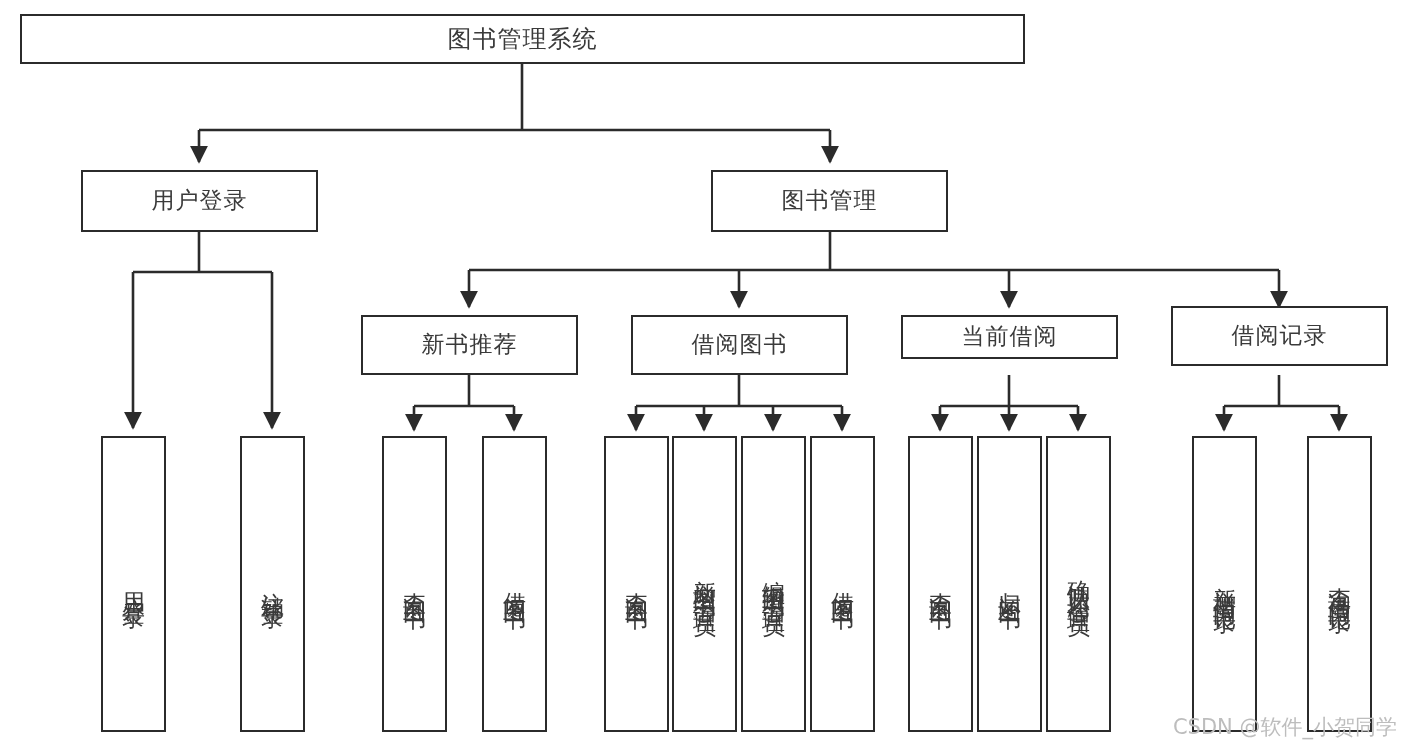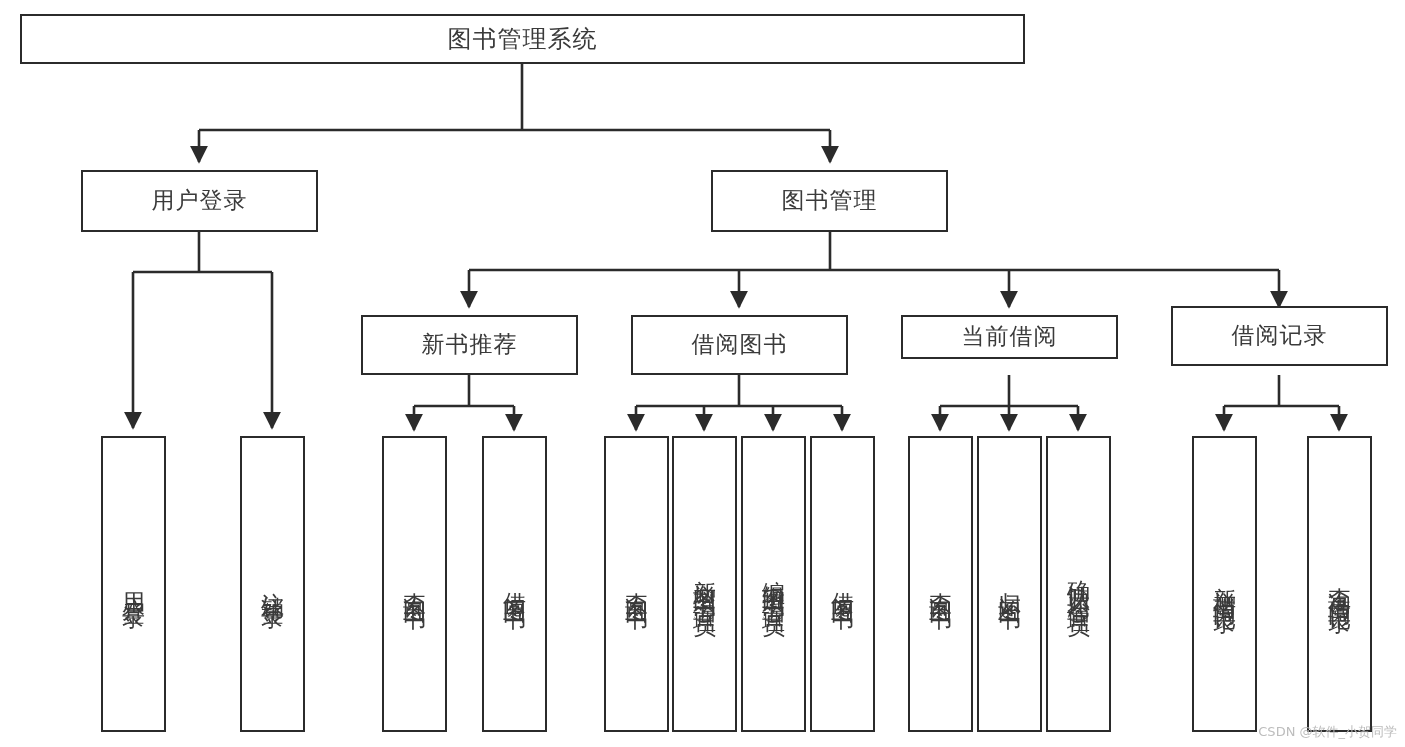--- a/index.html
+++ b/index.html
@@ -57,21 +57,21 @@
     text-orientation:upright;
     font-size:23px;
     letter-spacing:5px;
     line-height:1;
     max-height:100%;
   }
   #watermark{
     position:absolute;
     right:8px;
     bottom:6px;
-    font-size:13px;
+    font-size:21px;
     color:#bdbdbd;
     white-space:nowrap;
     z-index:5;
     font-family:"DejaVu Sans","Liberation Sans",sans-serif;
     text-align:center;
   }
 </style>
 </head>
 <body>
 

